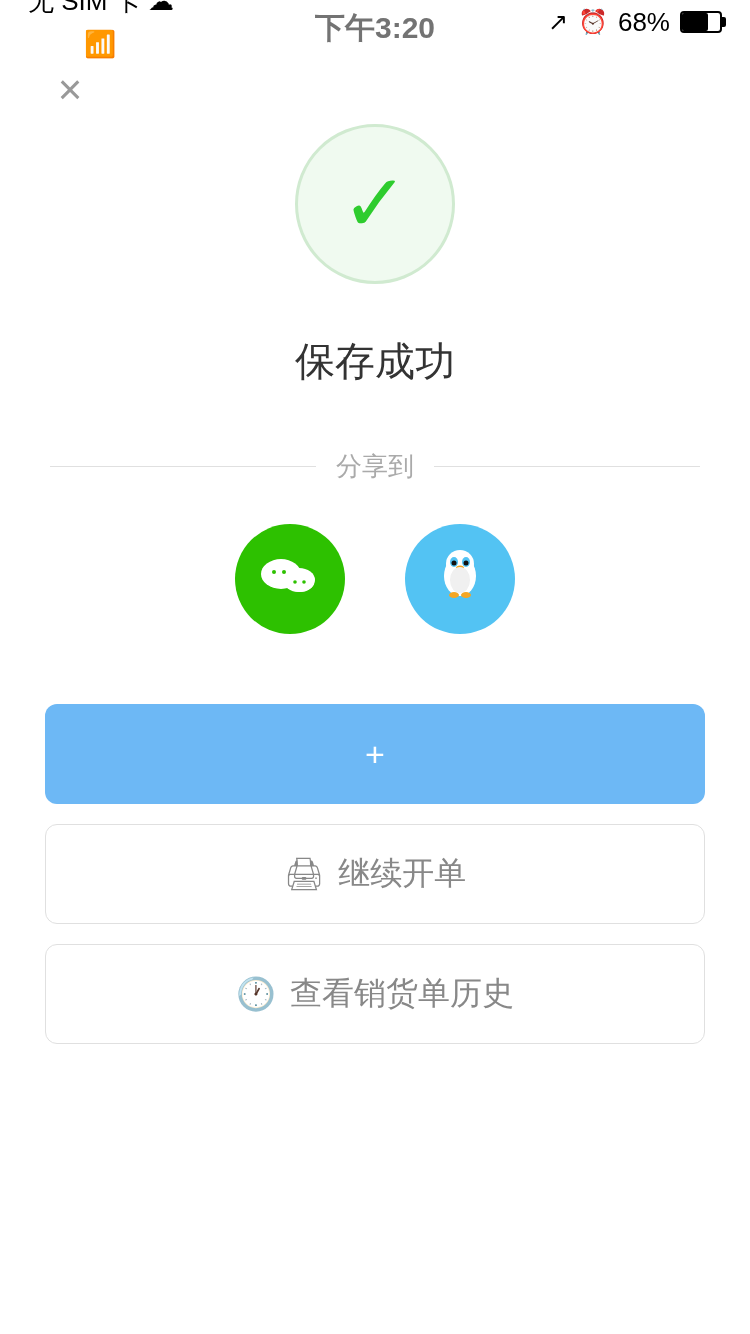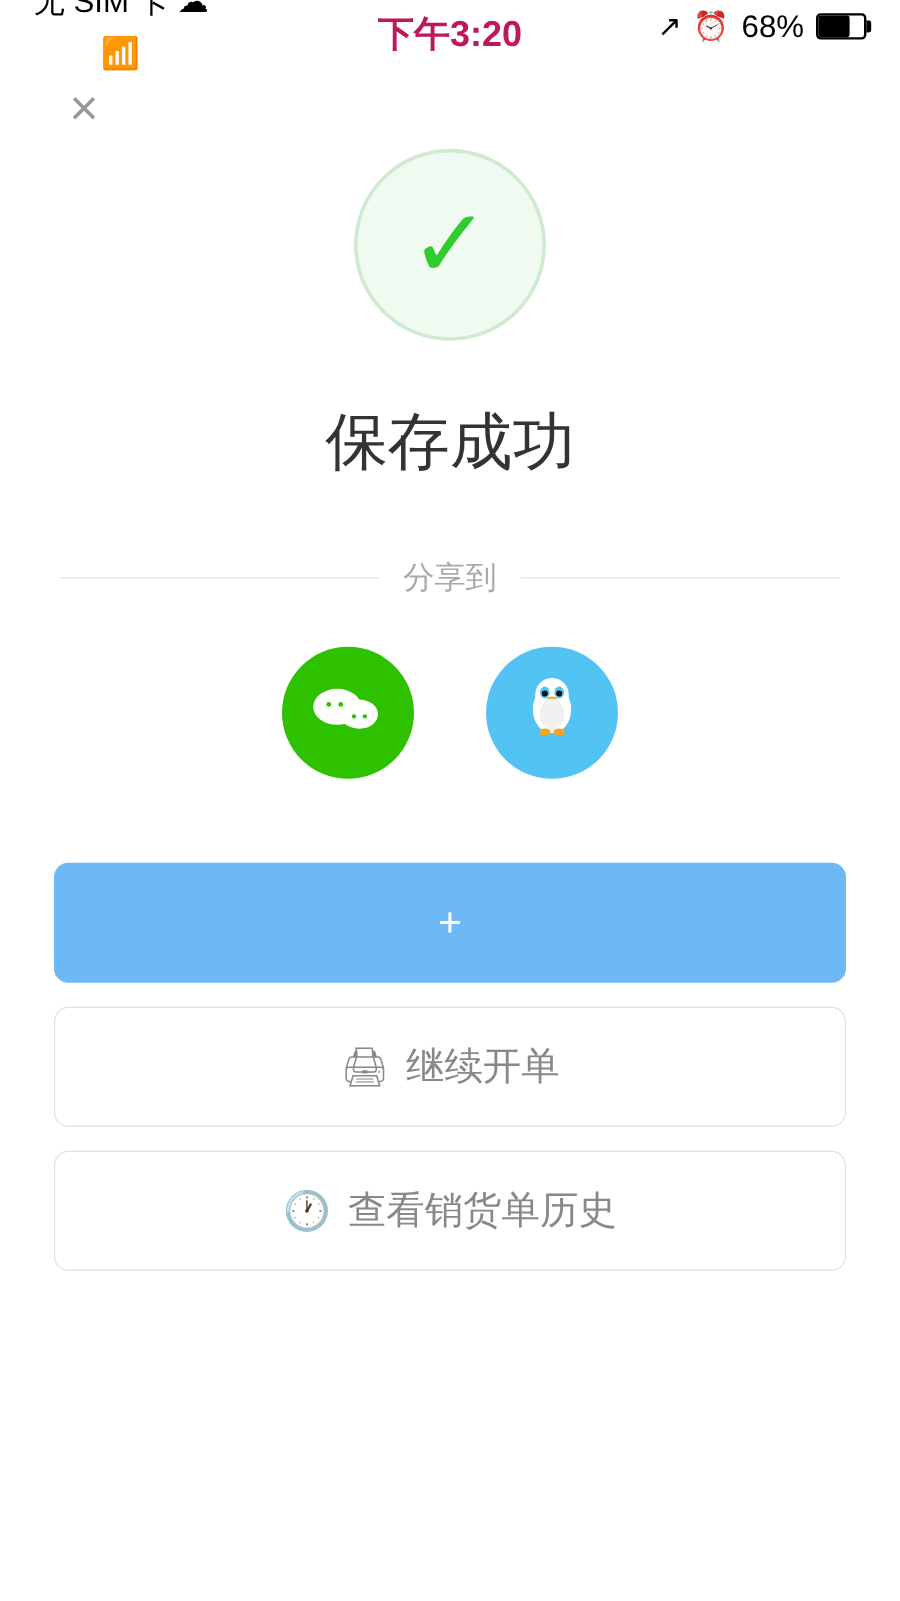--- a/index.html
+++ b/index.html
@@ -27,21 +27,21 @@
       font-weight: 500;
       color: #000;
       display: flex;
       align-items: center;
       gap: 10px;
       flex-direction: column;
     }
     .status-center {
       font-size: 30px;
       font-weight: 600;
-      color: #be185d;
+      color: #737373;
       position: absolute;
       left: 50%;
       transform: translateX(-50%);
       top: 8px;
     }
     .status-right {
       display: flex;
       align-items: center;
       gap: 10px;
       font-size: 26px;
@@ -114,21 +114,21 @@
       margin-bottom: 50px;
     }
     .checkmark {
       font-size: 80px;
       color: #2ecc2e;
       line-height: 1;
     }
 
     
     .success-title {
-      font-size: 52px;
+      font-size: 40px;
       font-weight: 500;
       color: #333;
       margin-bottom: 60px;
     }
 
     
     .share-divider {
       width: 650px;
       display: flex;
       align-items: center;

